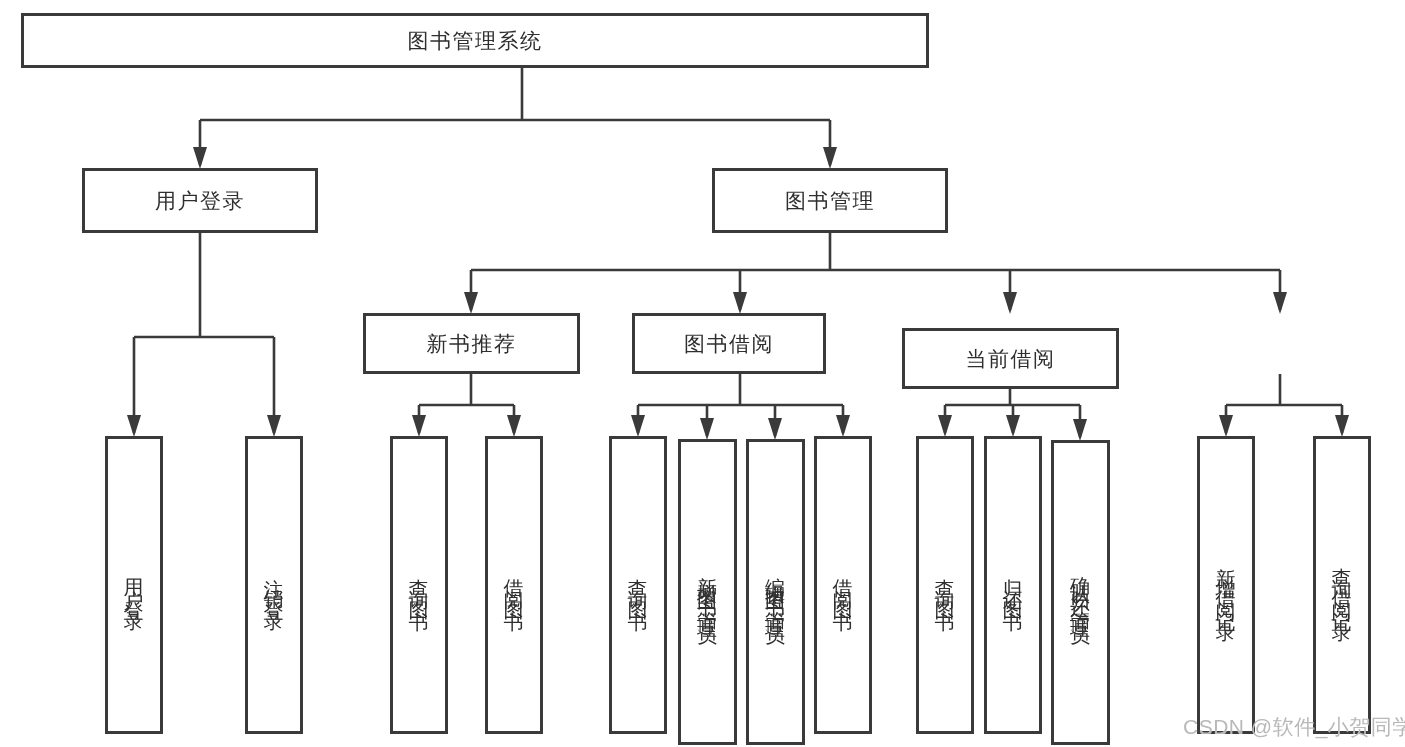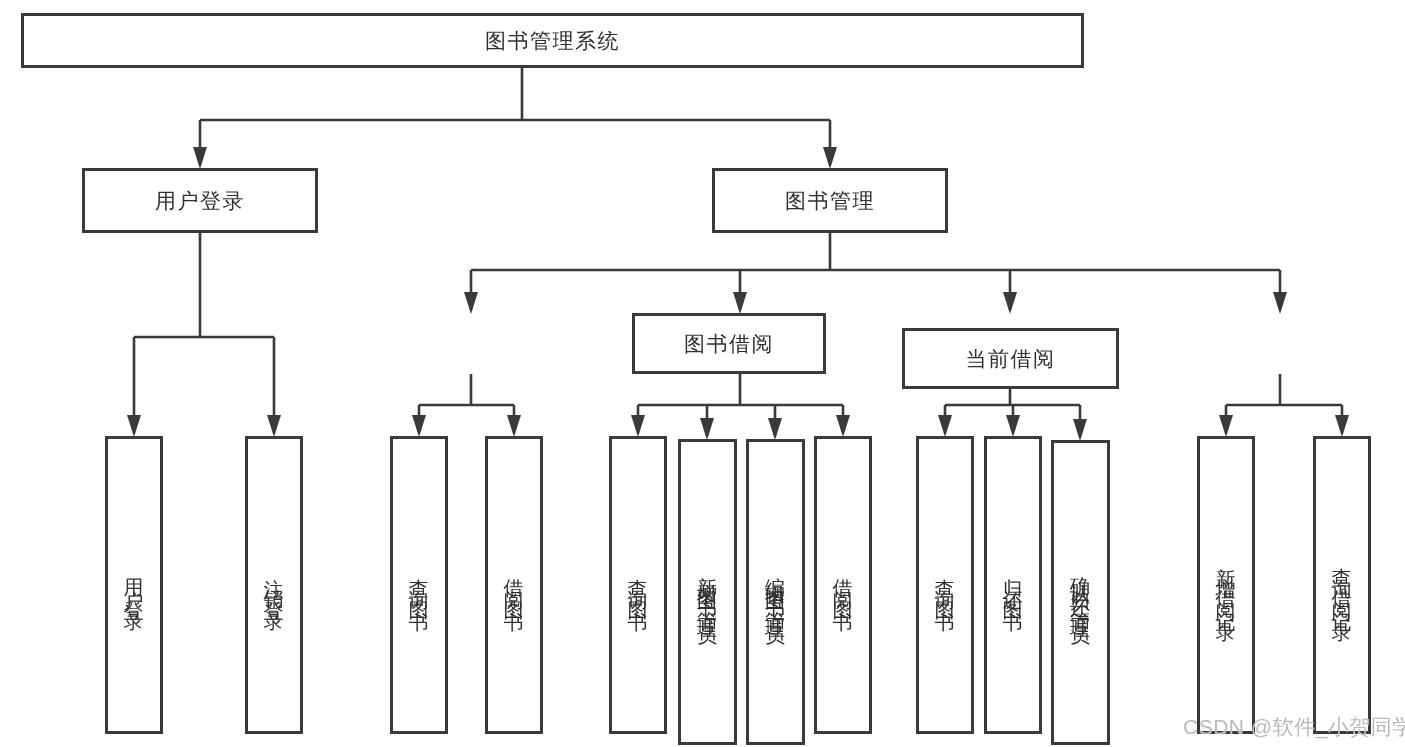--- a/index.html
+++ b/index.html
@@ -50,21 +50,21 @@
     writing-mode: vertical-rl;
     text-orientation: mixed;
     font-size: 20px;
     line-height: 1;
     letter-spacing: 11px;
     color: var(--text);
     white-space: nowrap;
   }
   .leaf .vtext.long { letter-spacing: 7px; }
   
-  #b-root   { left: 21px;   top: 13px;  width: 1063px; height: 55px; }
+  #b-root   { left: 21px;   top: 13px;  width: 908px; height: 55px; }
   #b-login  { left: 82px;   top: 168px; width: 236px;  height: 65px; }
   #b-mgmt   { left: 712px;  top: 168px; width: 236px;  height: 65px; }
   #b-rec    { left: 363px;  top: 313px; width: 217px;  height: 61px; }
   #b-borrow { left: 632px;  top: 313px; width: 194px;  height: 61px; }
   #b-cur    { left: 902px;  top: 328px; width: 217px;  height: 61px; }
   #b-hist   { left: 1172px; top: 313px; width: 217px;  height: 61px; }
   #v1  { left: 105px;  top: 436px; width: 58px; height: 298px; }
   #v2  { left: 245px;  top: 436px; width: 58px; height: 298px; }
   #v3  { left: 390px;  top: 436px; width: 58px; height: 298px; }
   #v4  { left: 485px;  top: 436px; width: 58px; height: 298px; }
@@ -143,20 +143,23 @@
     <span>图书管理系统</span>
   </div>
 
   <div class="hbox" id="b-login">
     <span>用户登录</span>
   </div>
   <div class="hbox" id="b-mgmt">
     <span>图书管理</span>
   </div>
 
+  <div class="hbox" id="b-rec">
+    <span>新书推荐</span>
+  </div>
   <div class="hbox" id="b-borrow">
     <span>图书借阅</span>
   </div>
   <div class="hbox" id="b-cur">
     <span>当前借阅</span>
   </div>
 
   <div class="leaf" id="v1">
     <span class="vtext">用户登录</span>
   </div>

